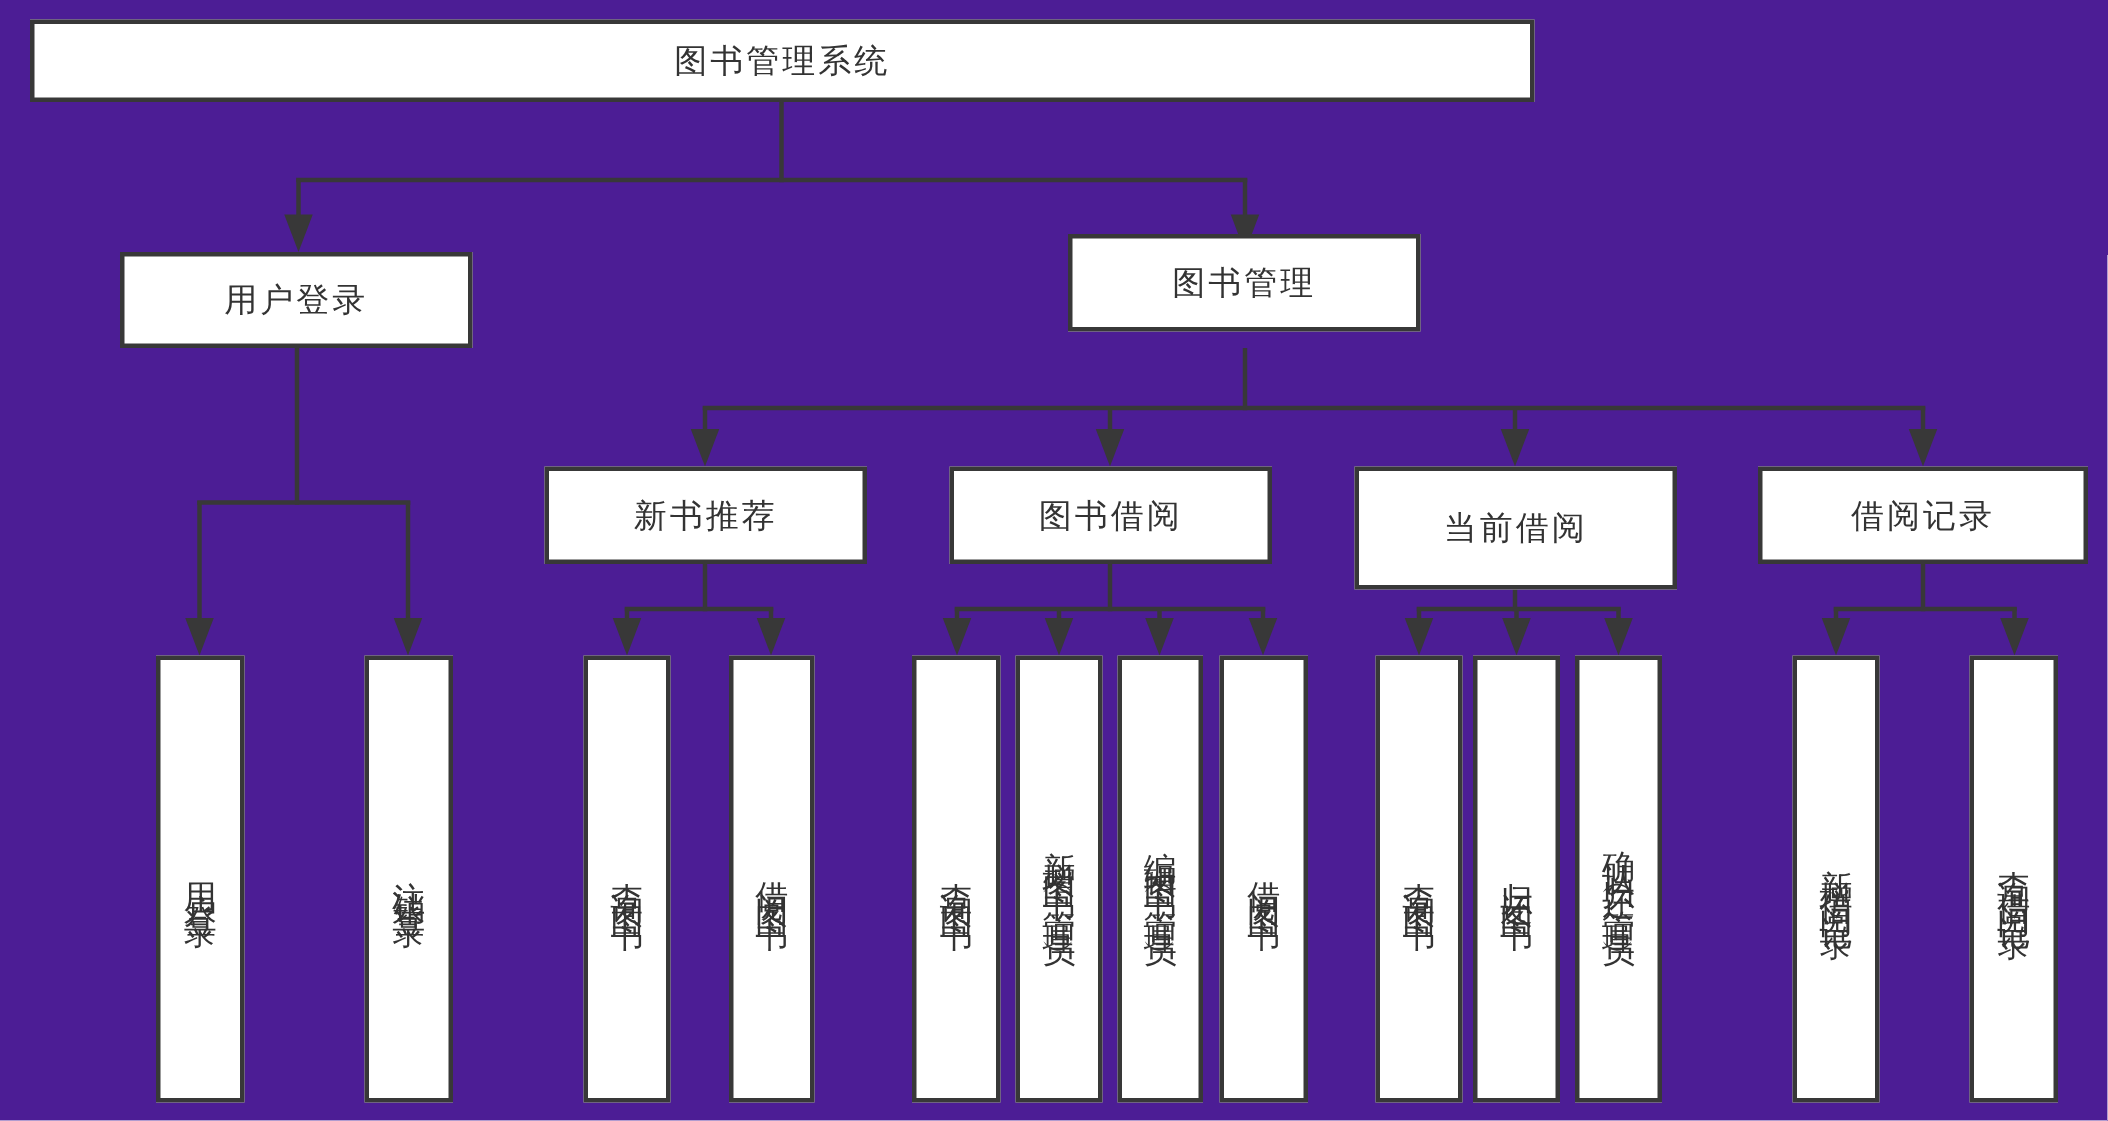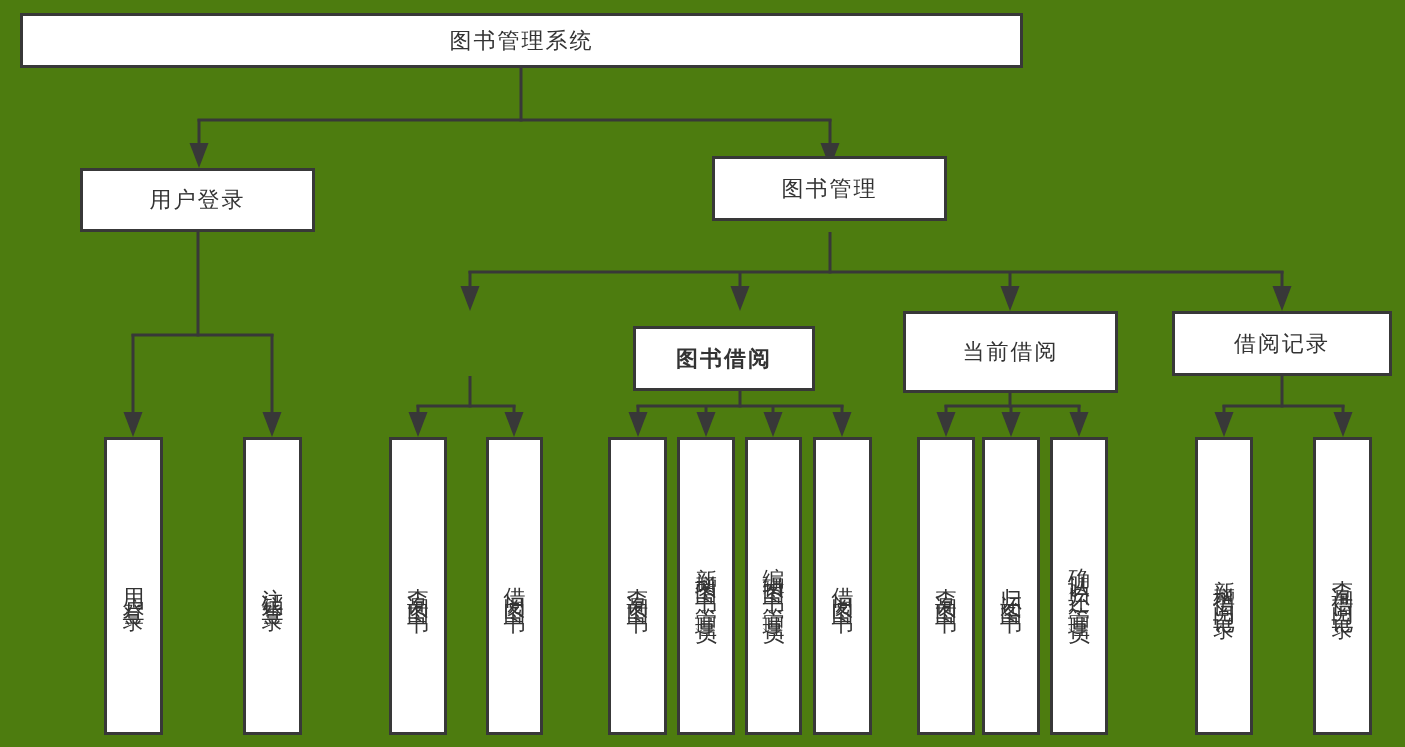--- a/index.html
+++ b/index.html
@@ -1,20 +1,20 @@
 <!DOCTYPE html>
 <html><head>
 <meta charset="utf-8">
 <style>
   html, body { margin: 0; padding: 0; background: #ffffff; }
   #stage {
     position: relative;
     width: 1405px;
     height: 747px;
-    background: #4d7c0f;
+    background: #4c1d95;
     font-family: "Liberation Sans", sans-serif;
     overflow: hidden;
   }
   #wires { position: absolute; left: 0; top: 0; z-index: 1; }
   .node {
     position: absolute;
     box-sizing: border-box;
     border: 3px solid #383838;
     background: #ffffff;
     display: flex;
@@ -116,21 +116,24 @@
     <span>图书管理系统</span>
   </div>
 
   <div class="node hbox" style="left:80px; top:168px; width:235px; height:64px;">
     <span>用户登录</span>
   </div>
   <div class="node hbox" style="left:712px; top:156px; width:235px; height:65px;">
     <span>图书管理</span>
   </div>
 
-  <div class="node hbox" style="left:633px; top:326px; width:182px; height:65px;font-weight:bold;">
+  <div class="node hbox" style="left:363px; top:311px; width:215px; height:65px;">
+    <span>新书推荐</span>
+  </div>
+  <div class="node hbox" style="left:633px; top:311px; width:215px; height:65px;">
     <span>图书借阅</span>
   </div>
   <div class="node hbox" style="left:903px; top:311px; width:215px; height:82px;">
     <span>当前借阅</span>
   </div>
   <div class="node hbox" style="left:1172px; top:311px; width:220px; height:65px;">
     <span>借阅记录</span>
   </div>
 
   <div class="node vbox" style="left:104px; top:437px; width:59px; height:298px;">

